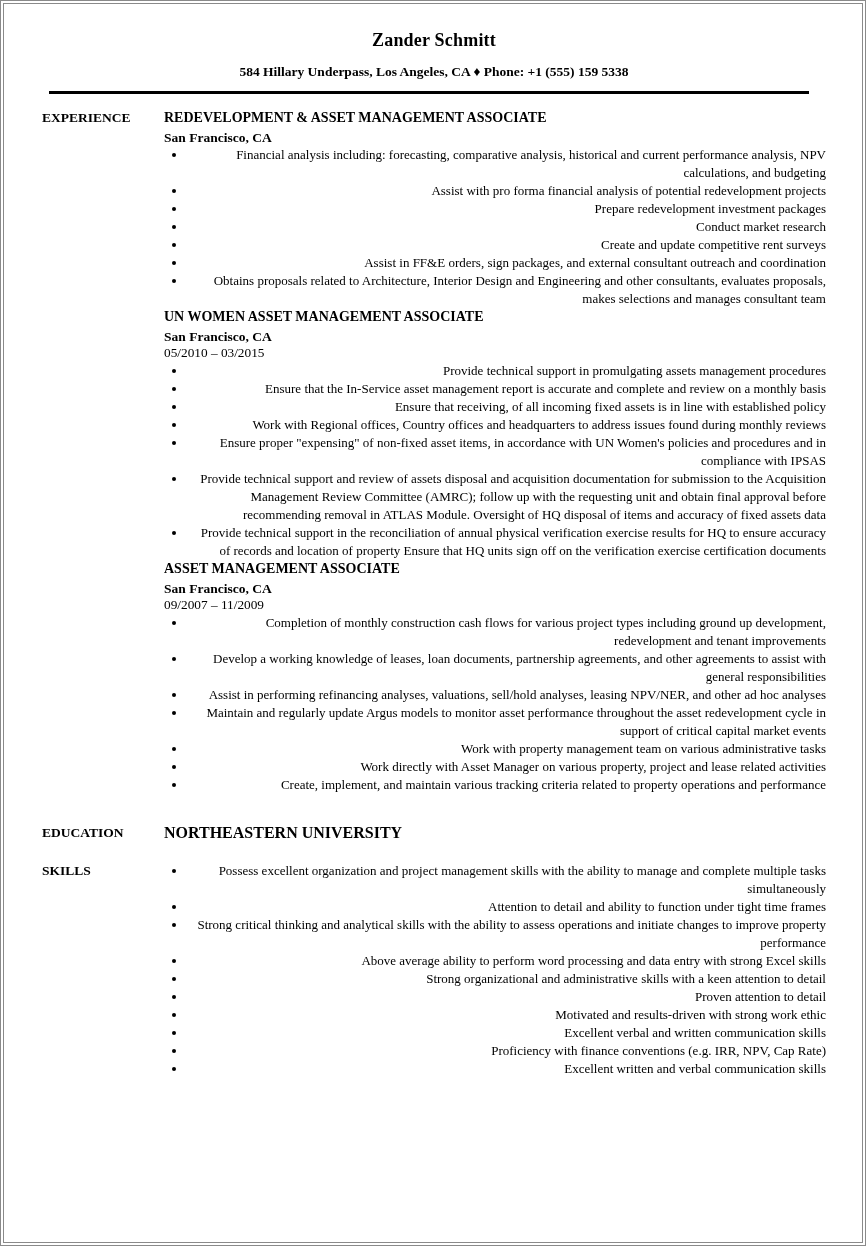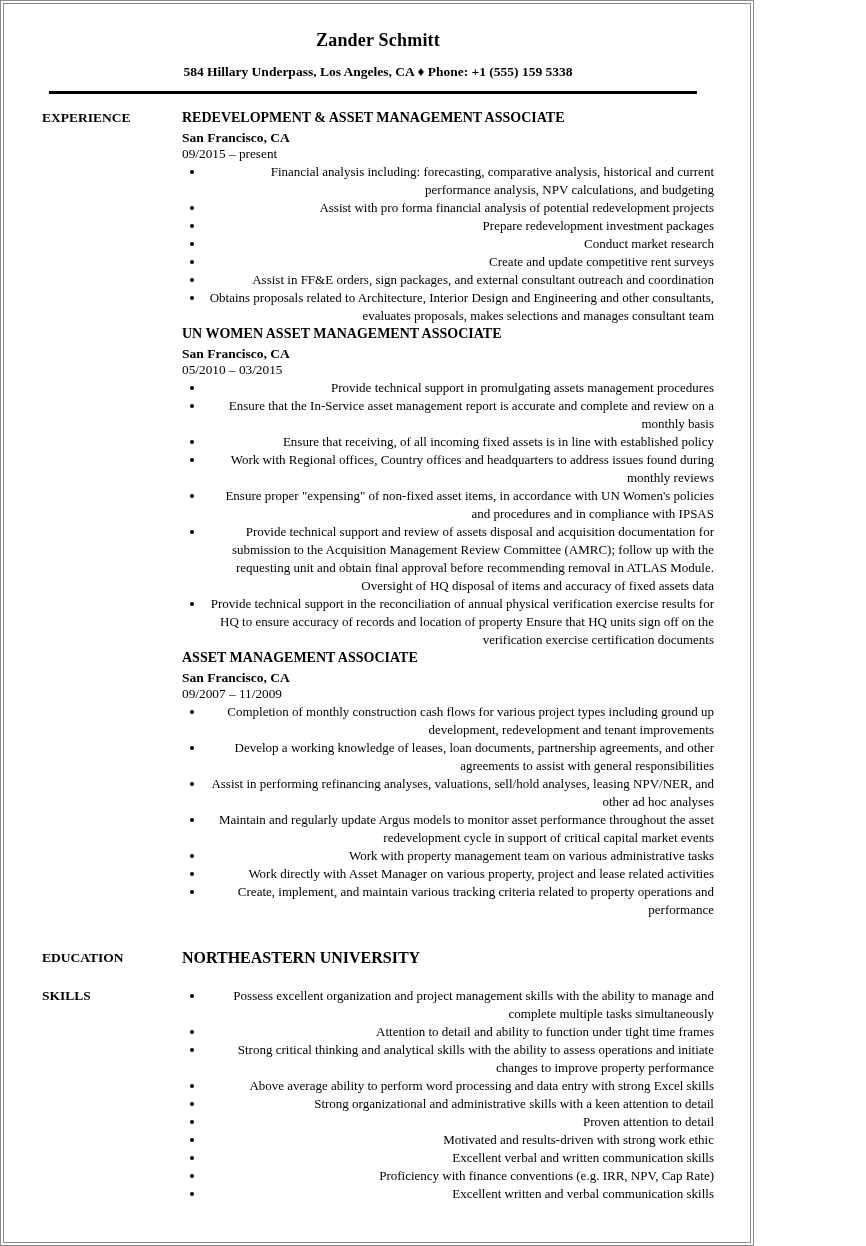--- a/index.html
+++ b/index.html
@@ -8,21 +8,21 @@
     background: #ffffff;
   }
   body {
     width: 866px;
     height: 1246px;
     font-family: "Liberation Serif", serif;
     color: #000000;
   }
   .page {
     box-sizing: border-box;
-    width: 754px;
+    width: 866px;
     height: 1246px;
     border: 1px solid #8a8a8a;
     padding: 2px;
     background: #ffffff;
   }
   .page-inner {
     box-sizing: border-box;
     height: 100%;
     border: 1px solid #8a8a8a;
     padding: 26px 36px 0 38px;
@@ -43,21 +43,20 @@
   }
   .rule {
     border: none;
     border-top: 3px solid #000000;
     margin: 7px 17px 0 7px;
   }
   .row {
     display: grid;
     grid-template-columns: 122px 1fr;
     align-items: start;
-    gap: 18px;
   }
   .section-experience { margin-top: 15px; }
   .section-education  { margin-top: 30px; }
   .section-skills     { margin-top: 20px; }
   .sec-label {
     font-size: 13.5px;
     font-weight: bold;
     line-height: 18px;
   }
   .job + .job { }
@@ -110,21 +109,20 @@
       <div class="rule"></div>
     </header>
 
     <section class="row section-experience">
       <div class="sec-label">EXPERIENCE</div>
       <div class="sec-content">
 
         <article class="job">
           <h2 class="job-title">REDEVELOPMENT &amp; ASSET MANAGEMENT ASSOCIATE</h2>
           <div class="job-location">San Francisco, CA</div>
-          <div class="job-dates">09/2015 – present</div>
           <ul class="bullets">
               <li>Financial analysis including: forecasting, comparative analysis, historical and current performance analysis, NPV calculations, and budgeting</li>
               <li>Assist with pro forma financial analysis of potential redevelopment projects</li>
               <li>Prepare redevelopment investment packages</li>
               <li>Conduct market research</li>
               <li>Create and update competitive rent surveys</li>
               <li>Assist in FF&amp;E orders, sign packages, and external consultant outreach and coordination</li>
               <li>Obtains proposals related to Architecture, Interior Design and Engineering and other consultants, evaluates proposals, makes selections and manages consultant team</li>
             </ul>
         </article>

